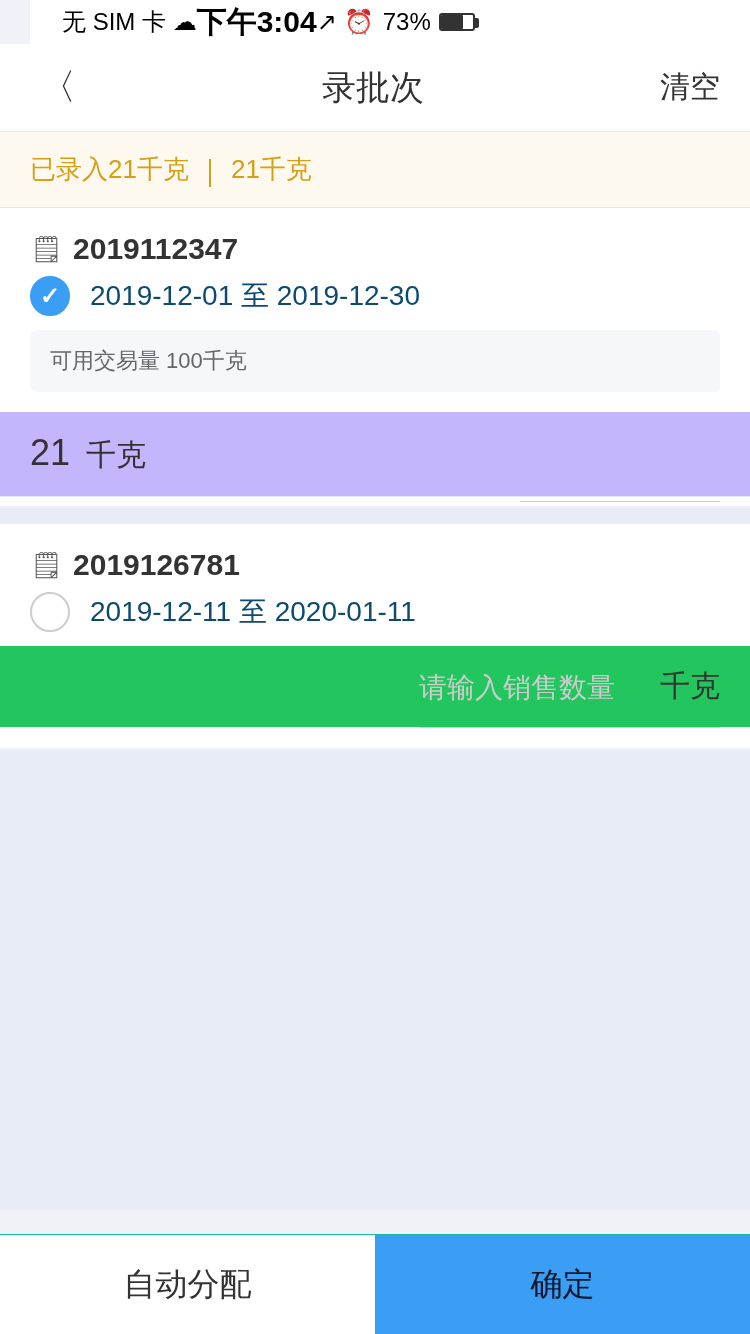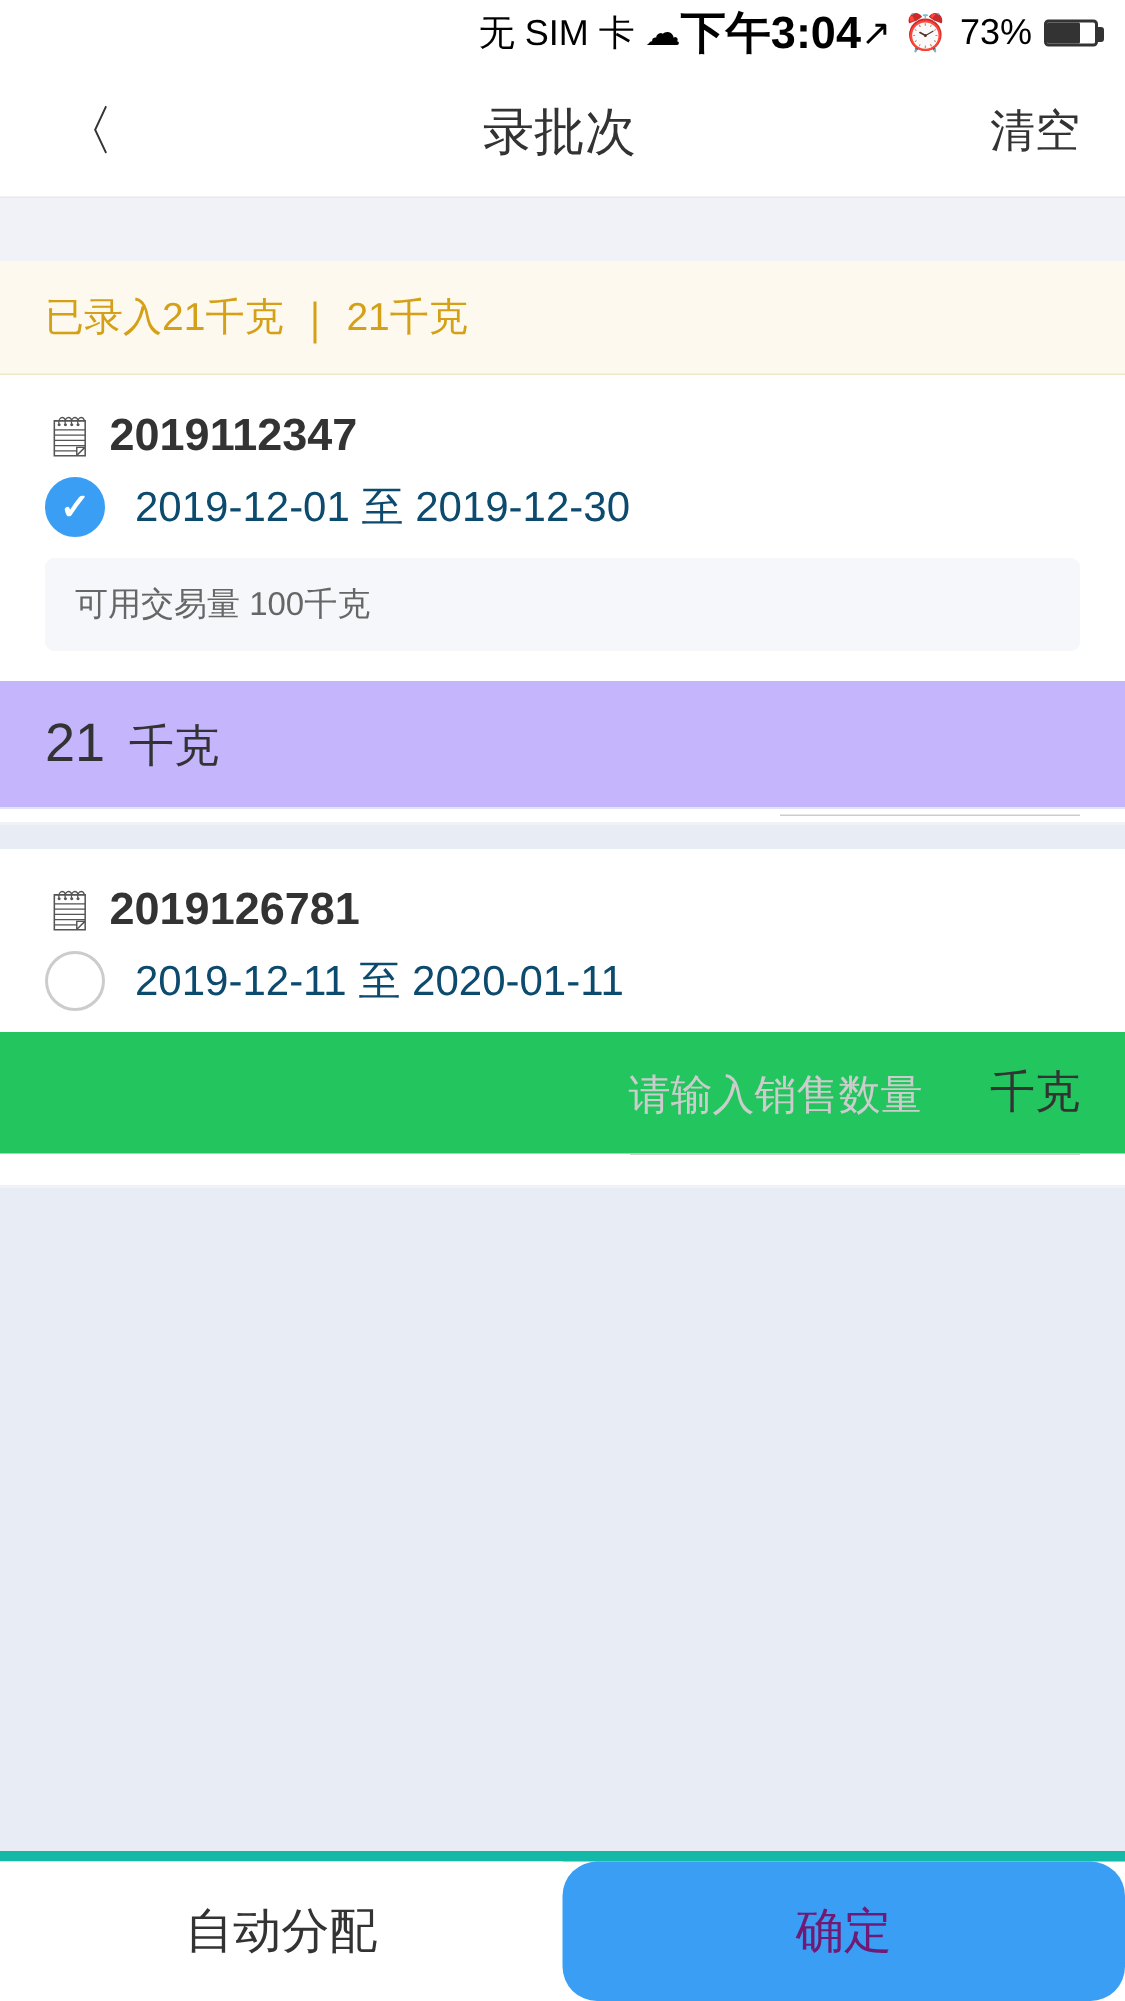--- a/index.html
+++ b/index.html
@@ -12,24 +12,25 @@
       background: #f0f2f7;
       font-size: 28px;
     }
 
     
     .status-bar {
       height: 44px;
       background: #fff;
       display: flex;
       align-items: center;
-      justify-content: flex-end;
-      padding: 0 18px;
+      justify-content: flex-start;
+      padding: 0 32px;
       font-size: 24px;
       font-weight: 500;
+      margin-left: 30px;
     }
     .status-left { display: flex; align-items: center; gap: 10px; }
     .status-center { font-size: 30px; font-weight: 600; }
     .status-right { display: flex; align-items: center; gap: 8px; font-size: 24px; }
 
     
     .nav-bar {
       height: 88px;
       background: #fff;
       display: flex;
@@ -56,21 +57,20 @@
     }
 
     
     .info-banner {
       background: #fef9ee;
       padding: 20px 30px;
       display: flex;
       align-items: flex-end;
       gap: 20px;
       border-bottom: 1px solid #f0e8cc;
-      margin-top: 42px;
     }
     .info-label {
       color: #d4a017;
       font-size: 26px;
     }
     .info-divider {
       width: 2px;
       height: 28px;
       background: #d4a017;
     }
@@ -206,42 +206,41 @@
     }
 
     
     .bottom-bar {
       position: fixed;
       bottom: 0;
       width: 750px;
       height: 100px;
       display: flex;
       background: #fff;
-      border-top: 7px solid #14b8a6;
+      border-top: 1px solid #14b8a6;
     }
     .btn-auto {
       flex: 1;
       display: flex;
       align-items: center;
       justify-content: center;
       font-size: 32px;
       color: #333;
       cursor: pointer;
       background: #fff;
     }
     .btn-confirm {
       flex: 1;
       display: flex;
       align-items: center;
       justify-content: center;
       font-size: 32px;
-      color: #701a75;
+      color: #0f172a;
       background: #3a9ef5;
       cursor: pointer;
-      border-radius: 23px;
     }
 
     
     .section-divider {
       height: 16px;
       background: #e8ecf4;
     }
   </style>
 </head>
 <body>

